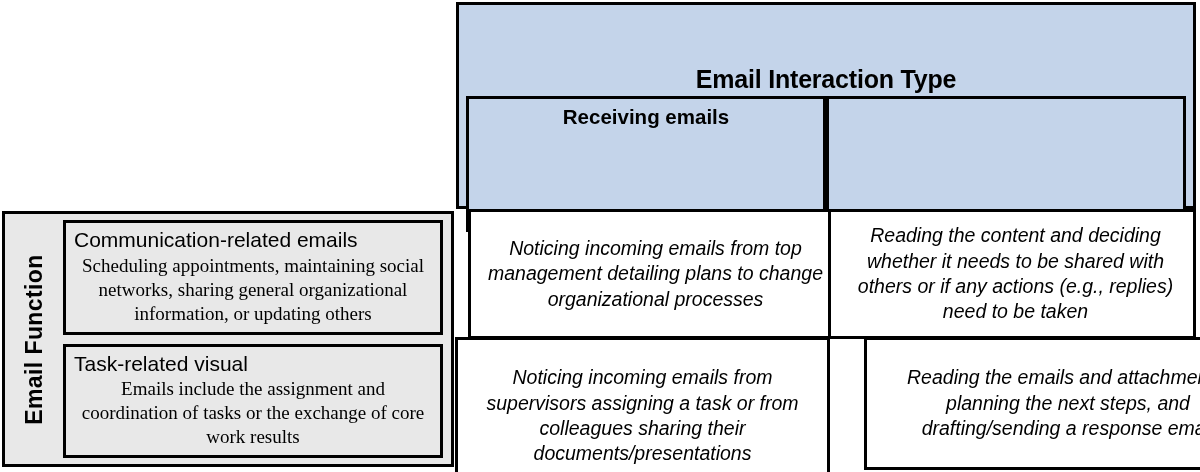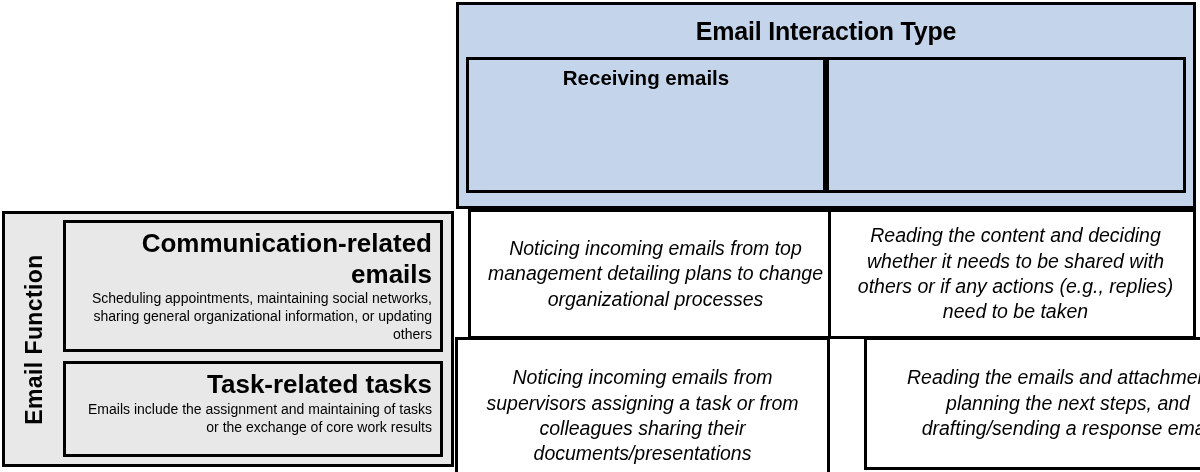--- a/index.html
+++ b/index.html
@@ -32,22 +32,23 @@
     border: 3px solid #000000;
     box-sizing: border-box;
     padding: 0;
   }
   .interaction-title {
     text-align: center;
     font-size: 25px;
     font-weight: bold;
     line-height: 1.1;
     padding-top: 13px;
-    padding-bottom: 11px;
+    padding-bottom: 2px;
     letter-spacing: -0.2px;
+    margin-top: 48px;
   }
   .interaction-cols {
     display: flex;
     padding: 0 7px 0 7px;
     box-sizing: border-box;
   }
   .interaction-col {
     flex: 1 1 0;
     border: 3px solid #000000;
     background: #c4d4ea;
@@ -108,30 +109,31 @@
     flex: 1 1 0;
     border: 3px solid #000000;
     background: #e8e8e8;
     box-sizing: border-box;
     padding: 5px 8px 6px 8px;
     display: flex;
     flex-direction: column;
     justify-content: flex-start;
   }
   .row-title {
-    text-align: right;
-    font-size: 26px;
-    font-weight: bold;
+    text-align: left;
+    font-size: 21px;
+    font-weight: normal;
     line-height: 1.18;
     margin-bottom: 1px;
   }
   .row-desc {
-    font-size: 14px;
+    font-size: 19px;
     line-height: 1.26;
-    text-align: right;
+    text-align: center;
+    font-family: Liberation Serif, serif;
   }
 
   
   .cell {
     position: absolute;
     background: #ffffff;
     border: 3px solid #000000;
     box-sizing: border-box;
     display: flex;
     align-items: center;
@@ -175,22 +177,22 @@
       <div class="function-axis-label">Email Function</div>
     </div>
     <div class="function-rows">
 
       <div class="function-row">
         <div class="row-title">Communication-related emails</div>
         <div class="row-desc">Scheduling appointments, maintaining social networks, sharing general organizational information, or updating others</div>
       </div>
 
       <div class="function-row">
-        <div class="row-title">Task-related tasks</div>
-        <div class="row-desc">Emails include the assignment and maintaining of tasks or the exchange of core work results</div>
+        <div class="row-title">Task-related visual</div>
+        <div class="row-desc">Emails include the assignment and coordination of tasks or the exchange of core work results</div>
       </div>
 
     </div>
   </div>
 
   <div class="cell cell-r0c0">
     <div class="cell-text">Noticing incoming emails from top management detailing plans to change organizational processes</div>
   </div>
 
   <div class="cell cell-r0c1">

